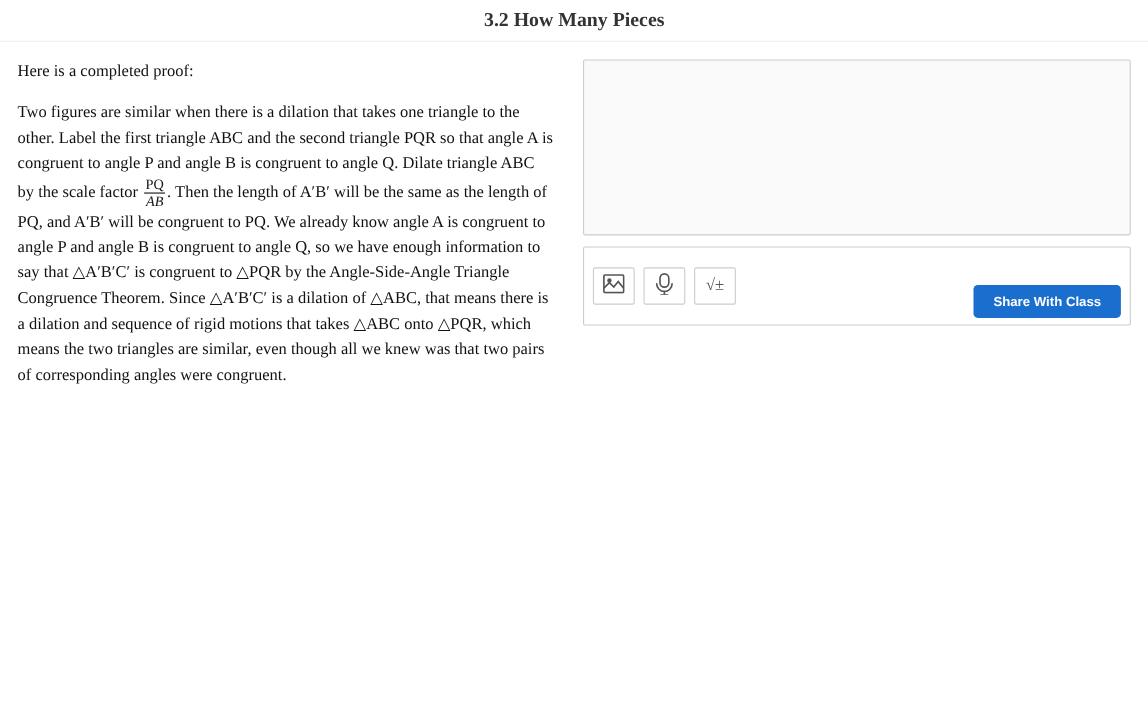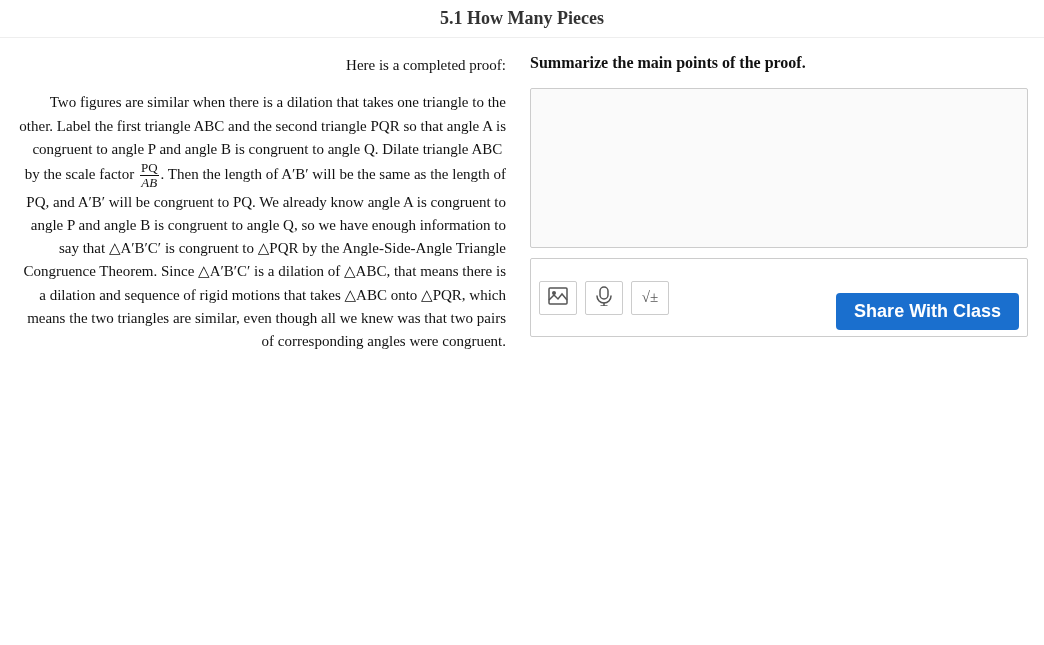--- a/index.html
+++ b/index.html
@@ -40,21 +40,20 @@
 
     .left-panel {
       flex: 0 0 490px;
       font-size: 15px;
       line-height: 1.55;
       color: #111;
     }
 
     .left-panel p {
       margin-bottom: 10px;
-      text-align: right;
     }
 
     .left-panel .completed-proof-label {
       font-size: 15px;
       margin-bottom: 14px;
     }
 
     .fraction-inline {
       display: inline-flex;
       flex-direction: column;
@@ -120,53 +119,52 @@
       font-size: 16px;
       color: #555;
     }
 
     .share-btn {
       margin-left: auto;
       background: #1a6fce;
       color: #fff;
       border: none;
       padding: 8px 18px;
-      font-size: 18px;
+      font-size: 12px;
       font-weight: 600;
       border-radius: 4px;
       cursor: pointer;
       white-space: nowrap;
       margin-top: 28px;
     }
 
     .italic { }
   </style>
 </head>
 <body>
 
 <div class="top-bar">
-  <span>5.1 How Many Pieces</span>
+  <span>3.2 How Many Pieces</span>
 </div>
 
 <div class="main-content">
 
   <div class="left-panel">
     <p class="completed-proof-label">Here is a  completed proof:</p>
 
     <p>
       Two figures are similar when there is a dilation that takes one triangle to the other. Label the first triangle <span class="italic">ABC</span> and the second triangle <span class="italic">PQR</span> so that angle <span class="italic">A</span> is congruent to angle <span class="italic">P</span> and angle <span class="italic">B</span> is congruent to angle <span class="italic">Q</span>. Dilate triangle <span class="italic">ABC</span>&nbsp; by the scale factor
       <span class="fraction-inline">
         <span class="numerator">PQ</span>
         <span class="denominator">AB</span>
       </span>. Then the length of <span class="italic">A′B′</span> will be the same as the length of <span class="italic">PQ</span>, and <span class="italic">A′B′</span> will be congruent to <span class="italic">PQ</span>. We already know angle <span class="italic">A</span> is congruent to angle <span class="italic">P</span> and angle <span class="italic">B</span> is congruent to angle <span class="italic">Q</span>, so we have enough information to say that △<span class="italic">A′B′C′</span> is congruent to △<span class="italic">PQR</span> by the Angle-Side-Angle Triangle Congruence Theorem. Since △<span class="italic">A′B′C′</span> is a dilation of △<span class="italic">ABC</span>, that means there is a dilation and sequence of rigid motions that takes △<span class="italic">ABC</span> onto △<span class="italic">PQR</span>, which means the two triangles are similar, even though all we knew was that two pairs of corresponding angles were congruent.
     </p>
   </div>
 
   <div class="right-panel">
-    <div class="right-panel-title">Summarize the main points of the proof.</div>
 
     <div class="text-area-box"></div>
 
     <div class="toolbar-row">
       <button class="toolbar-btn" title="Insert image">
         <span>
           
           <svg width="20" height="18" viewBox="0 0 20 18" fill="none" xmlns="http://www.w3.org/2000/svg">
             <rect x="1" y="1" width="18" height="16" rx="1" stroke="#555" stroke-width="1.5" fill="none"></rect>
             <circle cx="6" cy="6" r="2" fill="#555"></circle>

